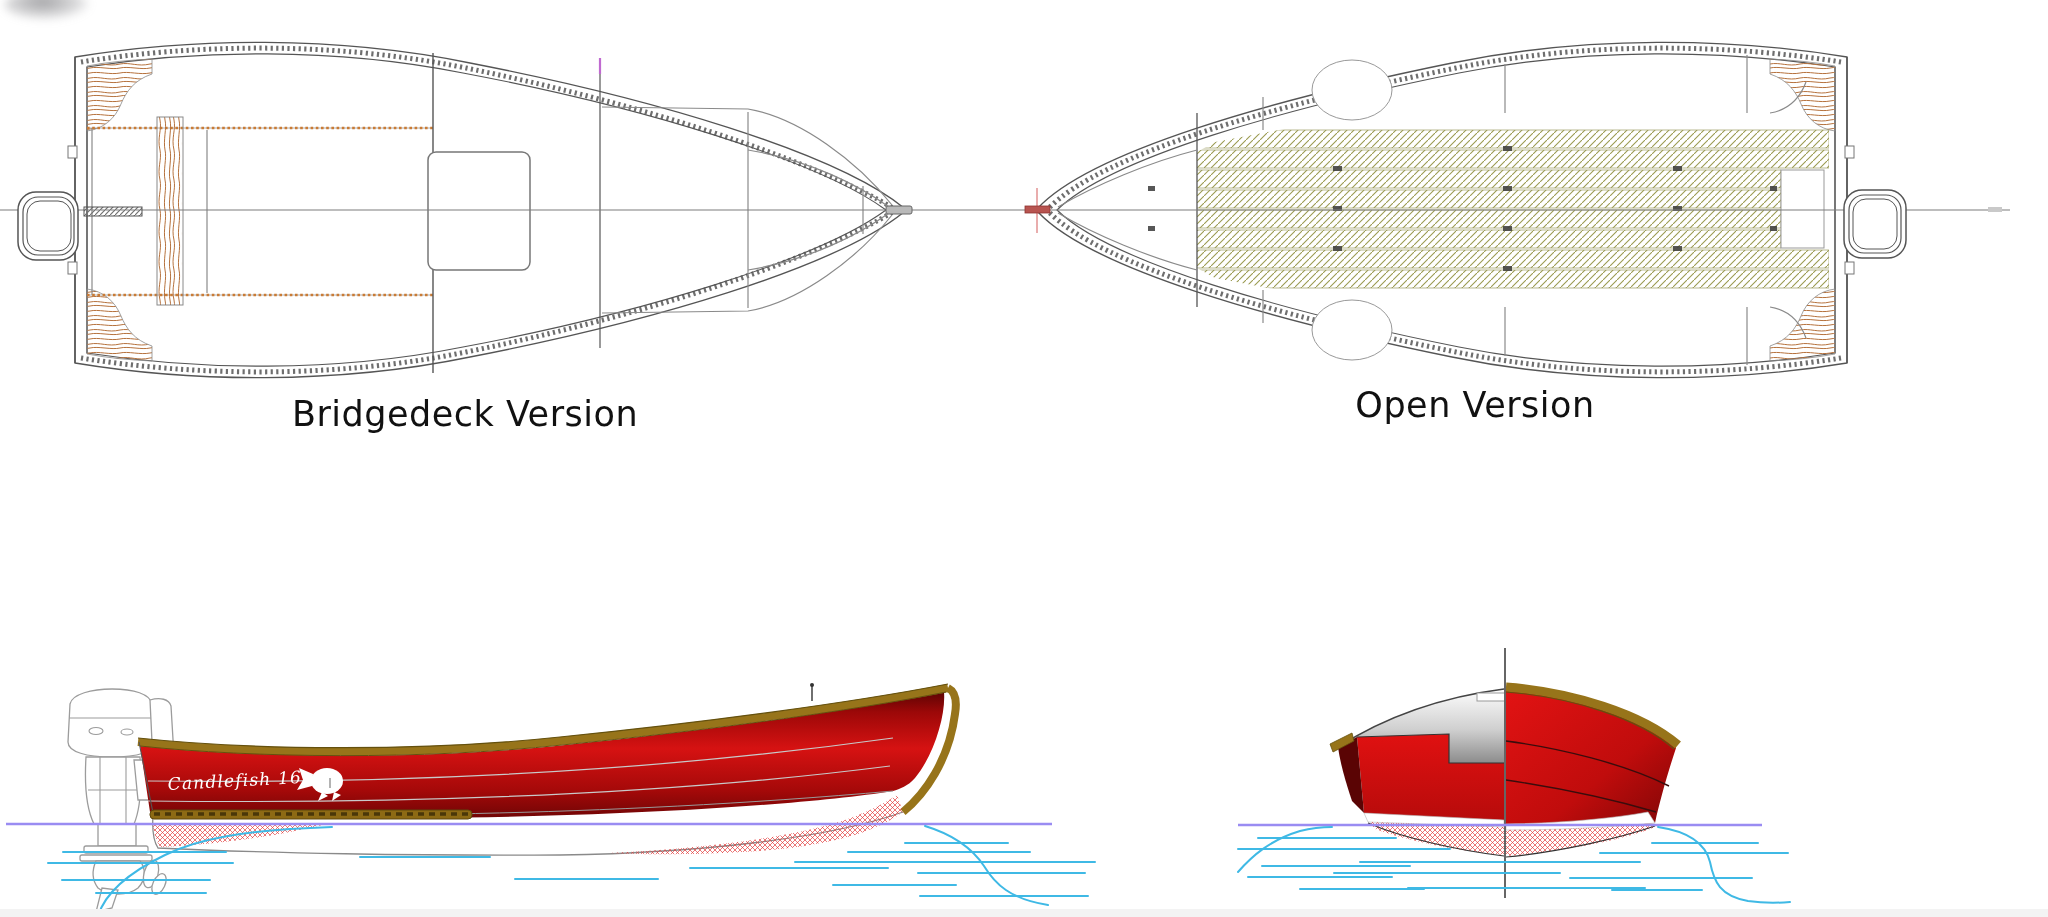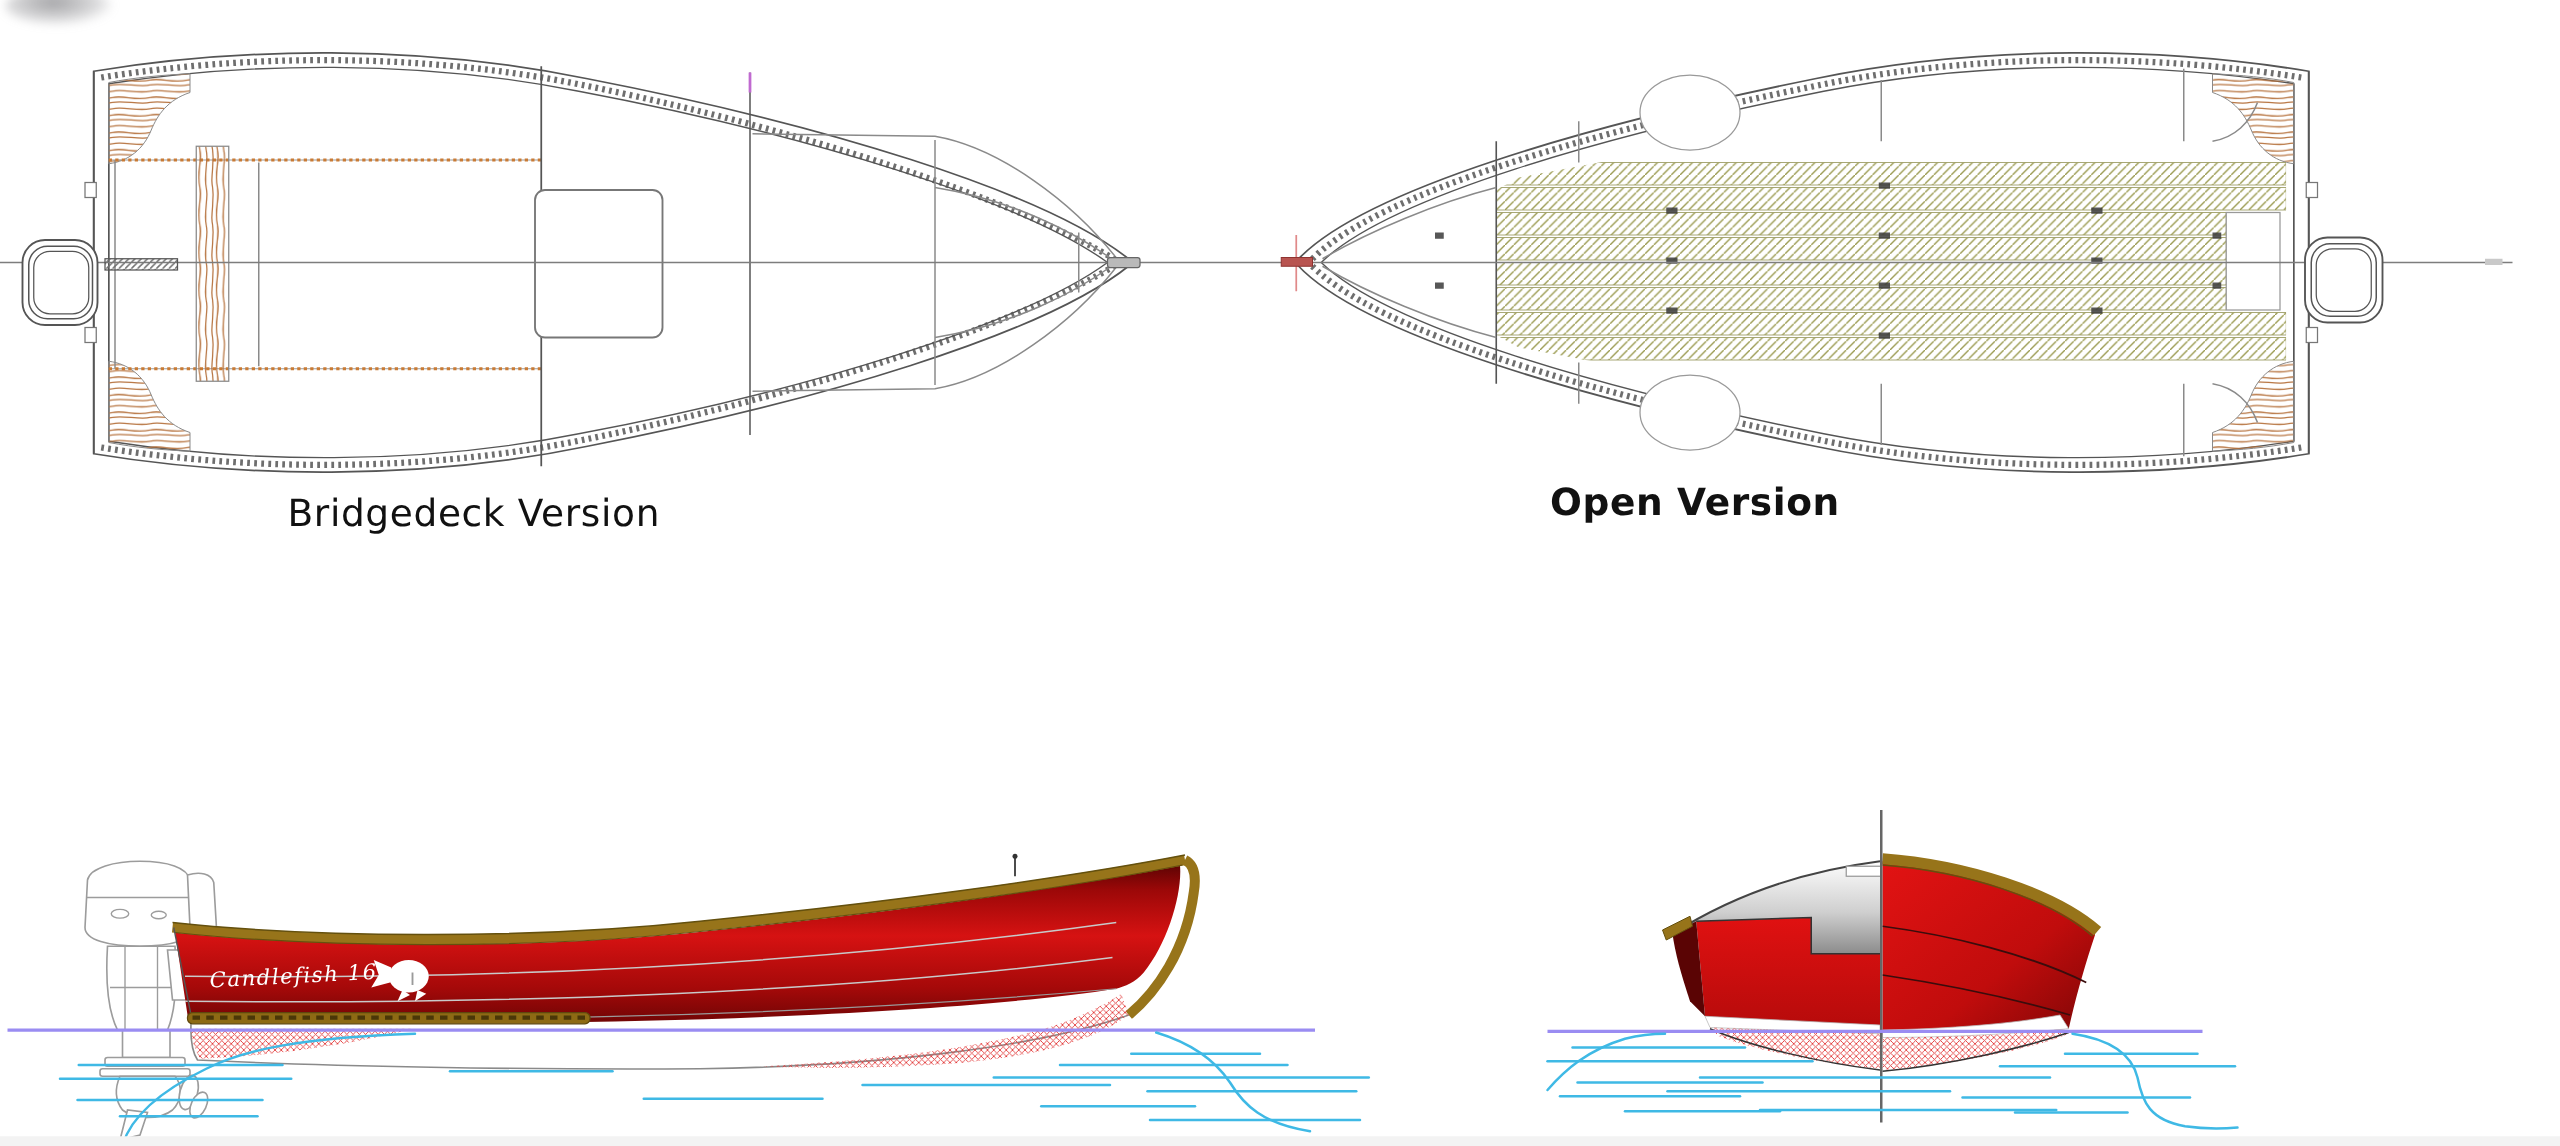--- a/index.html
+++ b/index.html
@@ -1,21 +1,21 @@
 <!DOCTYPE html>
 <html style="--page-bg: #ffffff; --label-color: #111111; --line: #555555; --line-light: #9a9a9a; --hull-red: #d01010; --hull-red-dark: #5e0404; --gold: #97741a; --gold-dark: #64500e; --olive: #9a9a4f; --wood: #b5713c; --orange-dots: #c97b35; --cyan: #3fb9e5; --lavender: #9a8cf2; --hatch-red: #e23c3c; --silver-deck: #9a9a9a;"><head>
 <meta charset="utf-8">
 <style>
   html,body{margin:0;padding:0;background:#fff;}
   #stage{position:relative;width:2048px;height:917px;background:var(--page-bg,#fff);overflow:hidden;
          font-family:"DejaVu Sans","Liberation Sans",sans-serif;}
-  .view-label{position:absolute;font-size:30px;color:var(--label-color,#111);
+  .view-label{position:absolute;font-size:35px;color:var(--label-color,#111);text-align:center;
               letter-spacing:.5px;white-space:nowrap;}
   #label-bridgedeck{left:230px;top:394px;width:470px;}
-  #label-open{left:1240px;top:385px;width:470px;font-weight:bold;}
+  #label-open{left:1240px;top:385px;width:470px;}
   #corner-smudge{position:absolute;left:4px;top:-10px;width:86px;height:30px;border-radius:50%;
     background:radial-gradient(ellipse at 45% 40%, rgba(90,90,95,.55), rgba(120,120,125,.25) 55%, rgba(255,255,255,0) 75%);
     filter:blur(4px);}
   #bottom-strip{position:absolute;left:0;bottom:0;width:100%;height:8px;background:#f3f3f3;}
   svg{position:absolute;left:0;top:0;}
   
   .ln   {stroke:var(--line,#555);fill:none;}
   .lnlt {stroke:var(--line-light,#9a9a9a);fill:none;}
   .hullfill{fill:#fff;stroke:var(--line,#555);stroke-width:1.4;}
   .band {stroke:var(--line,#555);stroke-width:5;fill:none;stroke-dasharray:2.2 3.4;opacity:.85;}

